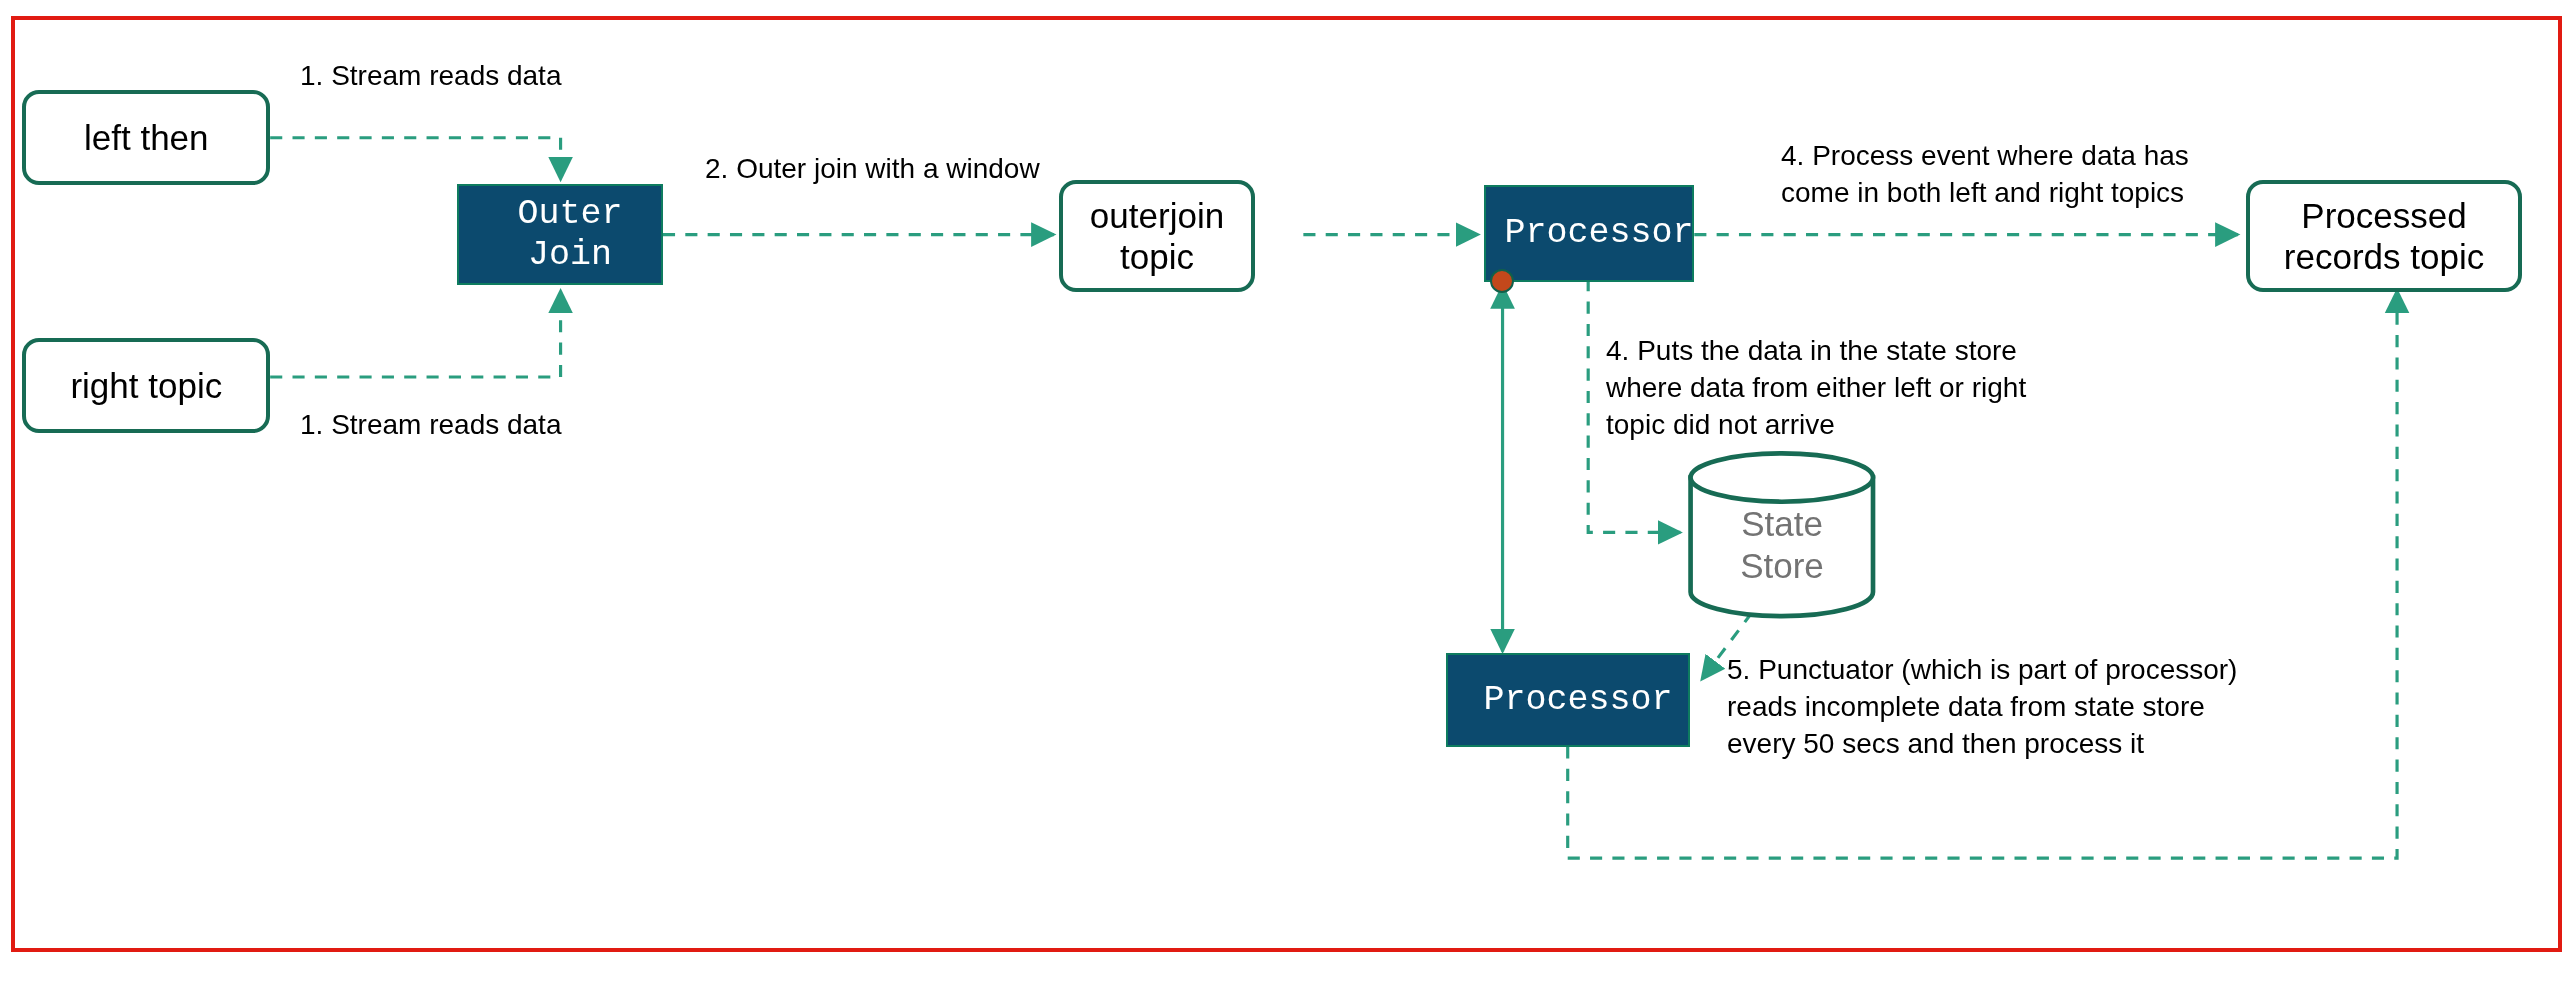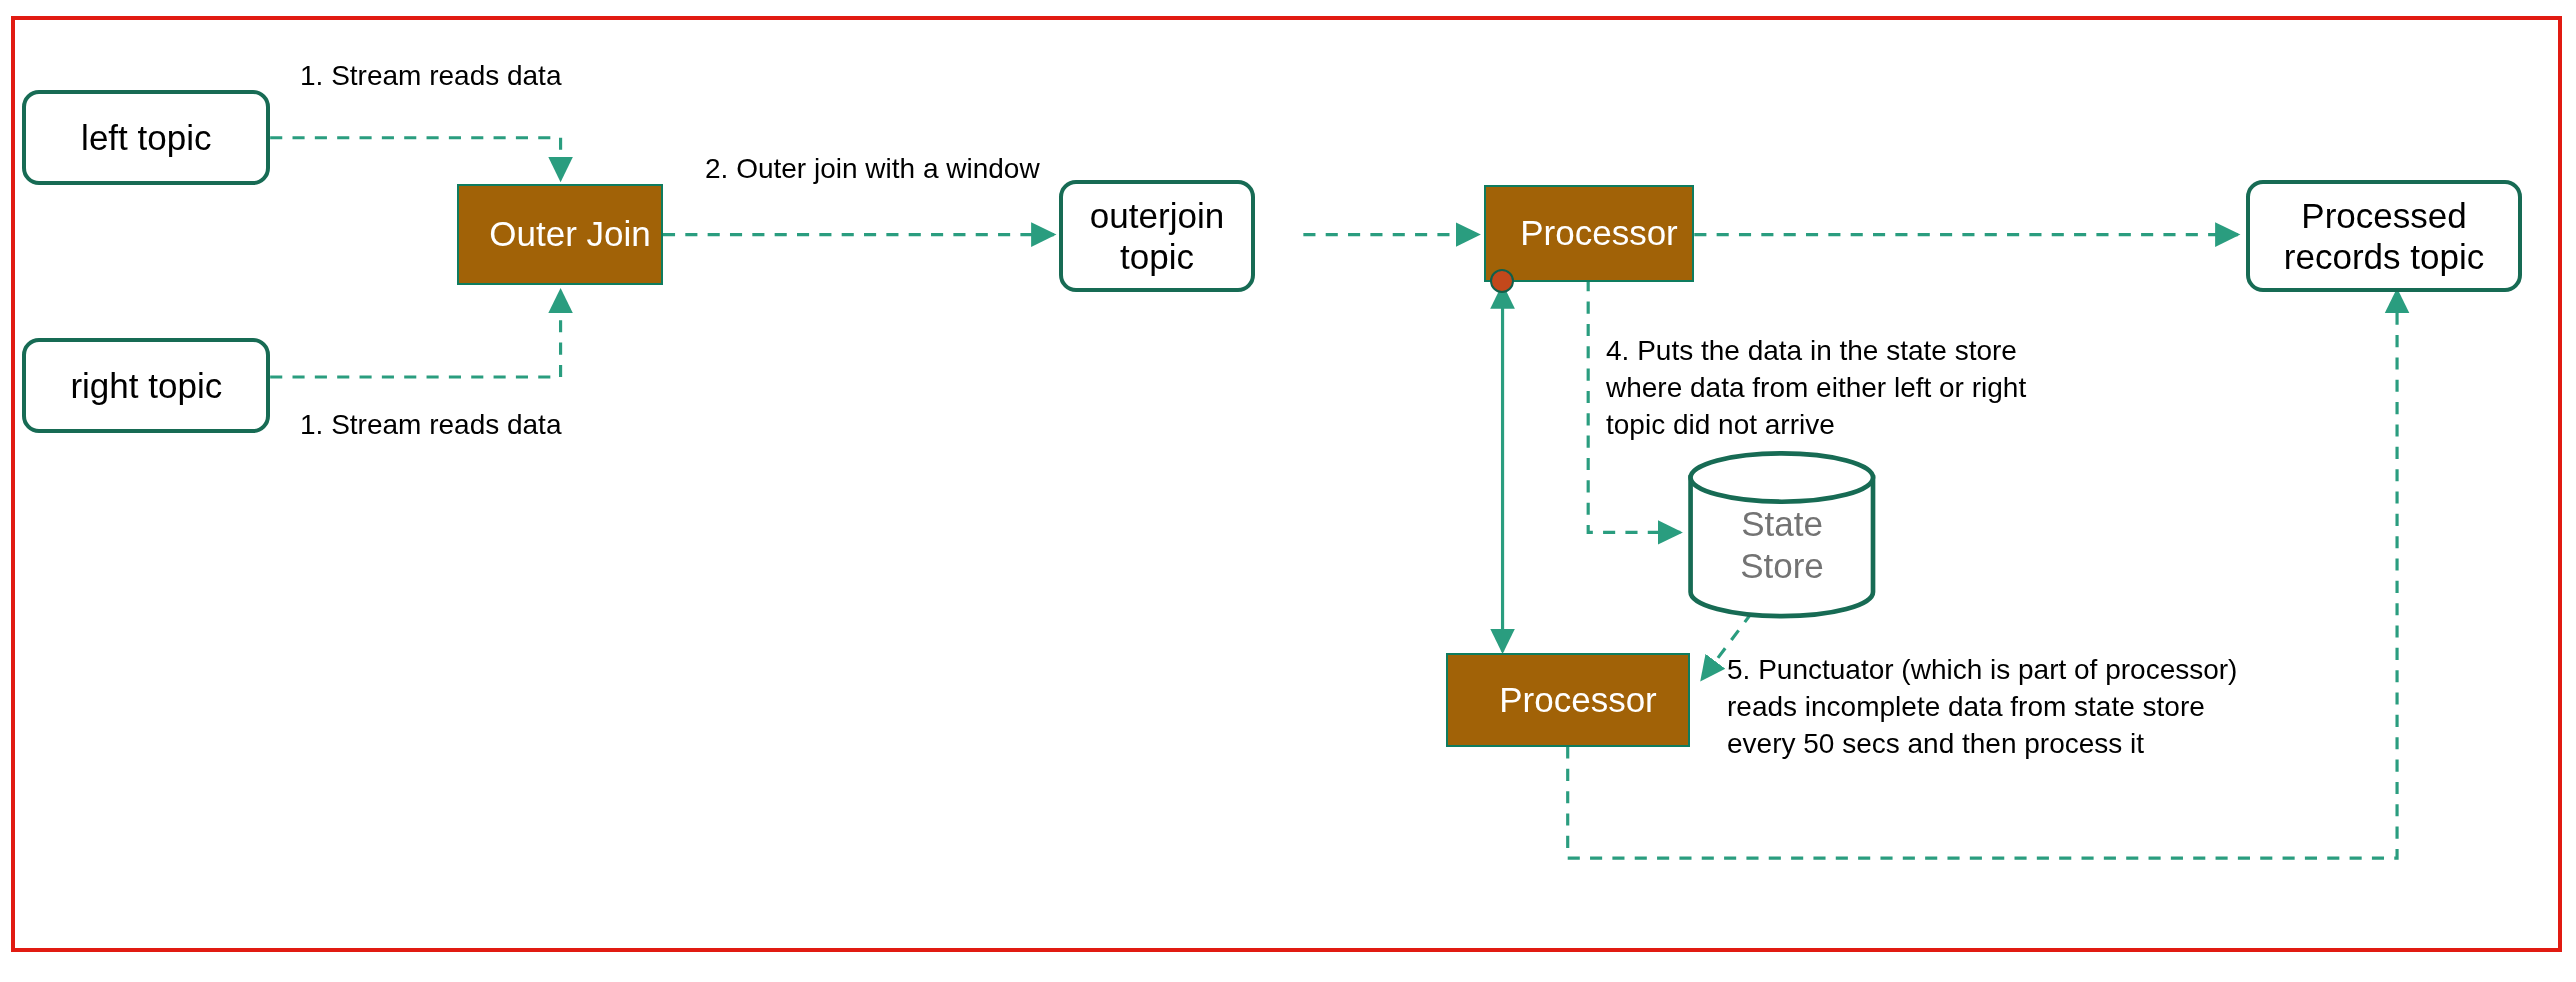--- a/index.html
+++ b/index.html
@@ -47,25 +47,25 @@
     border: 4.7px solid #176B54;
     border-radius: 17px;
     background: #ffffff;
     color: #000000;
     font-size: 35px;
     line-height: 1.18;
     font-family: "Liberation Sans", sans-serif;
   }
   .proc-box {
     border: 2.8px solid #0E7C5F;
-    background: #a16207;
+    background: #0c4a6e;
     color: #ffffff;
     font-size: 35px;
     line-height: 1.15;
-    font-family: Liberation Sans, sans-serif;
+    font-family: Liberation Mono, monospace;
     padding-left: 20px;
   }
   .cyl {
     background: transparent;
     color: #737373;
     font-size: 35px;
     line-height: 1.2;
     font-family: "Liberation Sans", sans-serif;
   }
   .cyl .cyl-label {
@@ -138,21 +138,21 @@
       <path d="M 1614,308 L 1614,700" marker-start="url(#arrSback)" marker-end="url(#arrS)"></path>
     </g>
 
     <g stroke="#176B54" stroke-width="5" fill="#ffffff">
       <path d="M 1816,513 L 1816,636 A 98,26 0 0 0 2012,636 L 2012,513 Z"></path>
       <ellipse cx="1914" cy="513" rx="98" ry="26"></ellipse>
     </g>
   </svg>
 
   <div class="node topic-box" style="left:22.3px; top:90px; width:248px; height:95px;">
-    <span>left topic</span>
+    <span>left then</span>
   </div>
 
   <div class="node topic-box" style="left:22.3px; top:330px; width:248px; height:95px;margin-top:8px;">
     <span>right topic</span>
   </div>
 
   <div class="node proc-box" style="left:457px; top:184px; width:206px; height:101px;">
     <span>Outer Join</span>
   </div>
 
@@ -180,20 +180,22 @@
     <span>Processor</span>
   </div>
 
   <div class="anno" style="left:300px; top:58px;">1. Stream reads data</div>
 
   <div class="anno" style="left:300px; top:407px;">1. Stream reads data</div>
 
   <div class="anno" style="left:705px; top:151px;">2. Outer join with a window</div>
 
 
+  <div class="anno right" style="left:1781px; top:138px;">4. Process event where data has
+come in both left and right topics</div>
 
   <div class="anno right" style="left:1606px; top:333px;">4. Puts the data in the state store
 where data from either left or right
 topic did not arrive</div>
 
   <div class="anno right" style="left:1727px; top:652px;">5. Punctuator (which is part of processor)
 reads incomplete data from state store
 every 50 secs and then process it</div>
 
 

